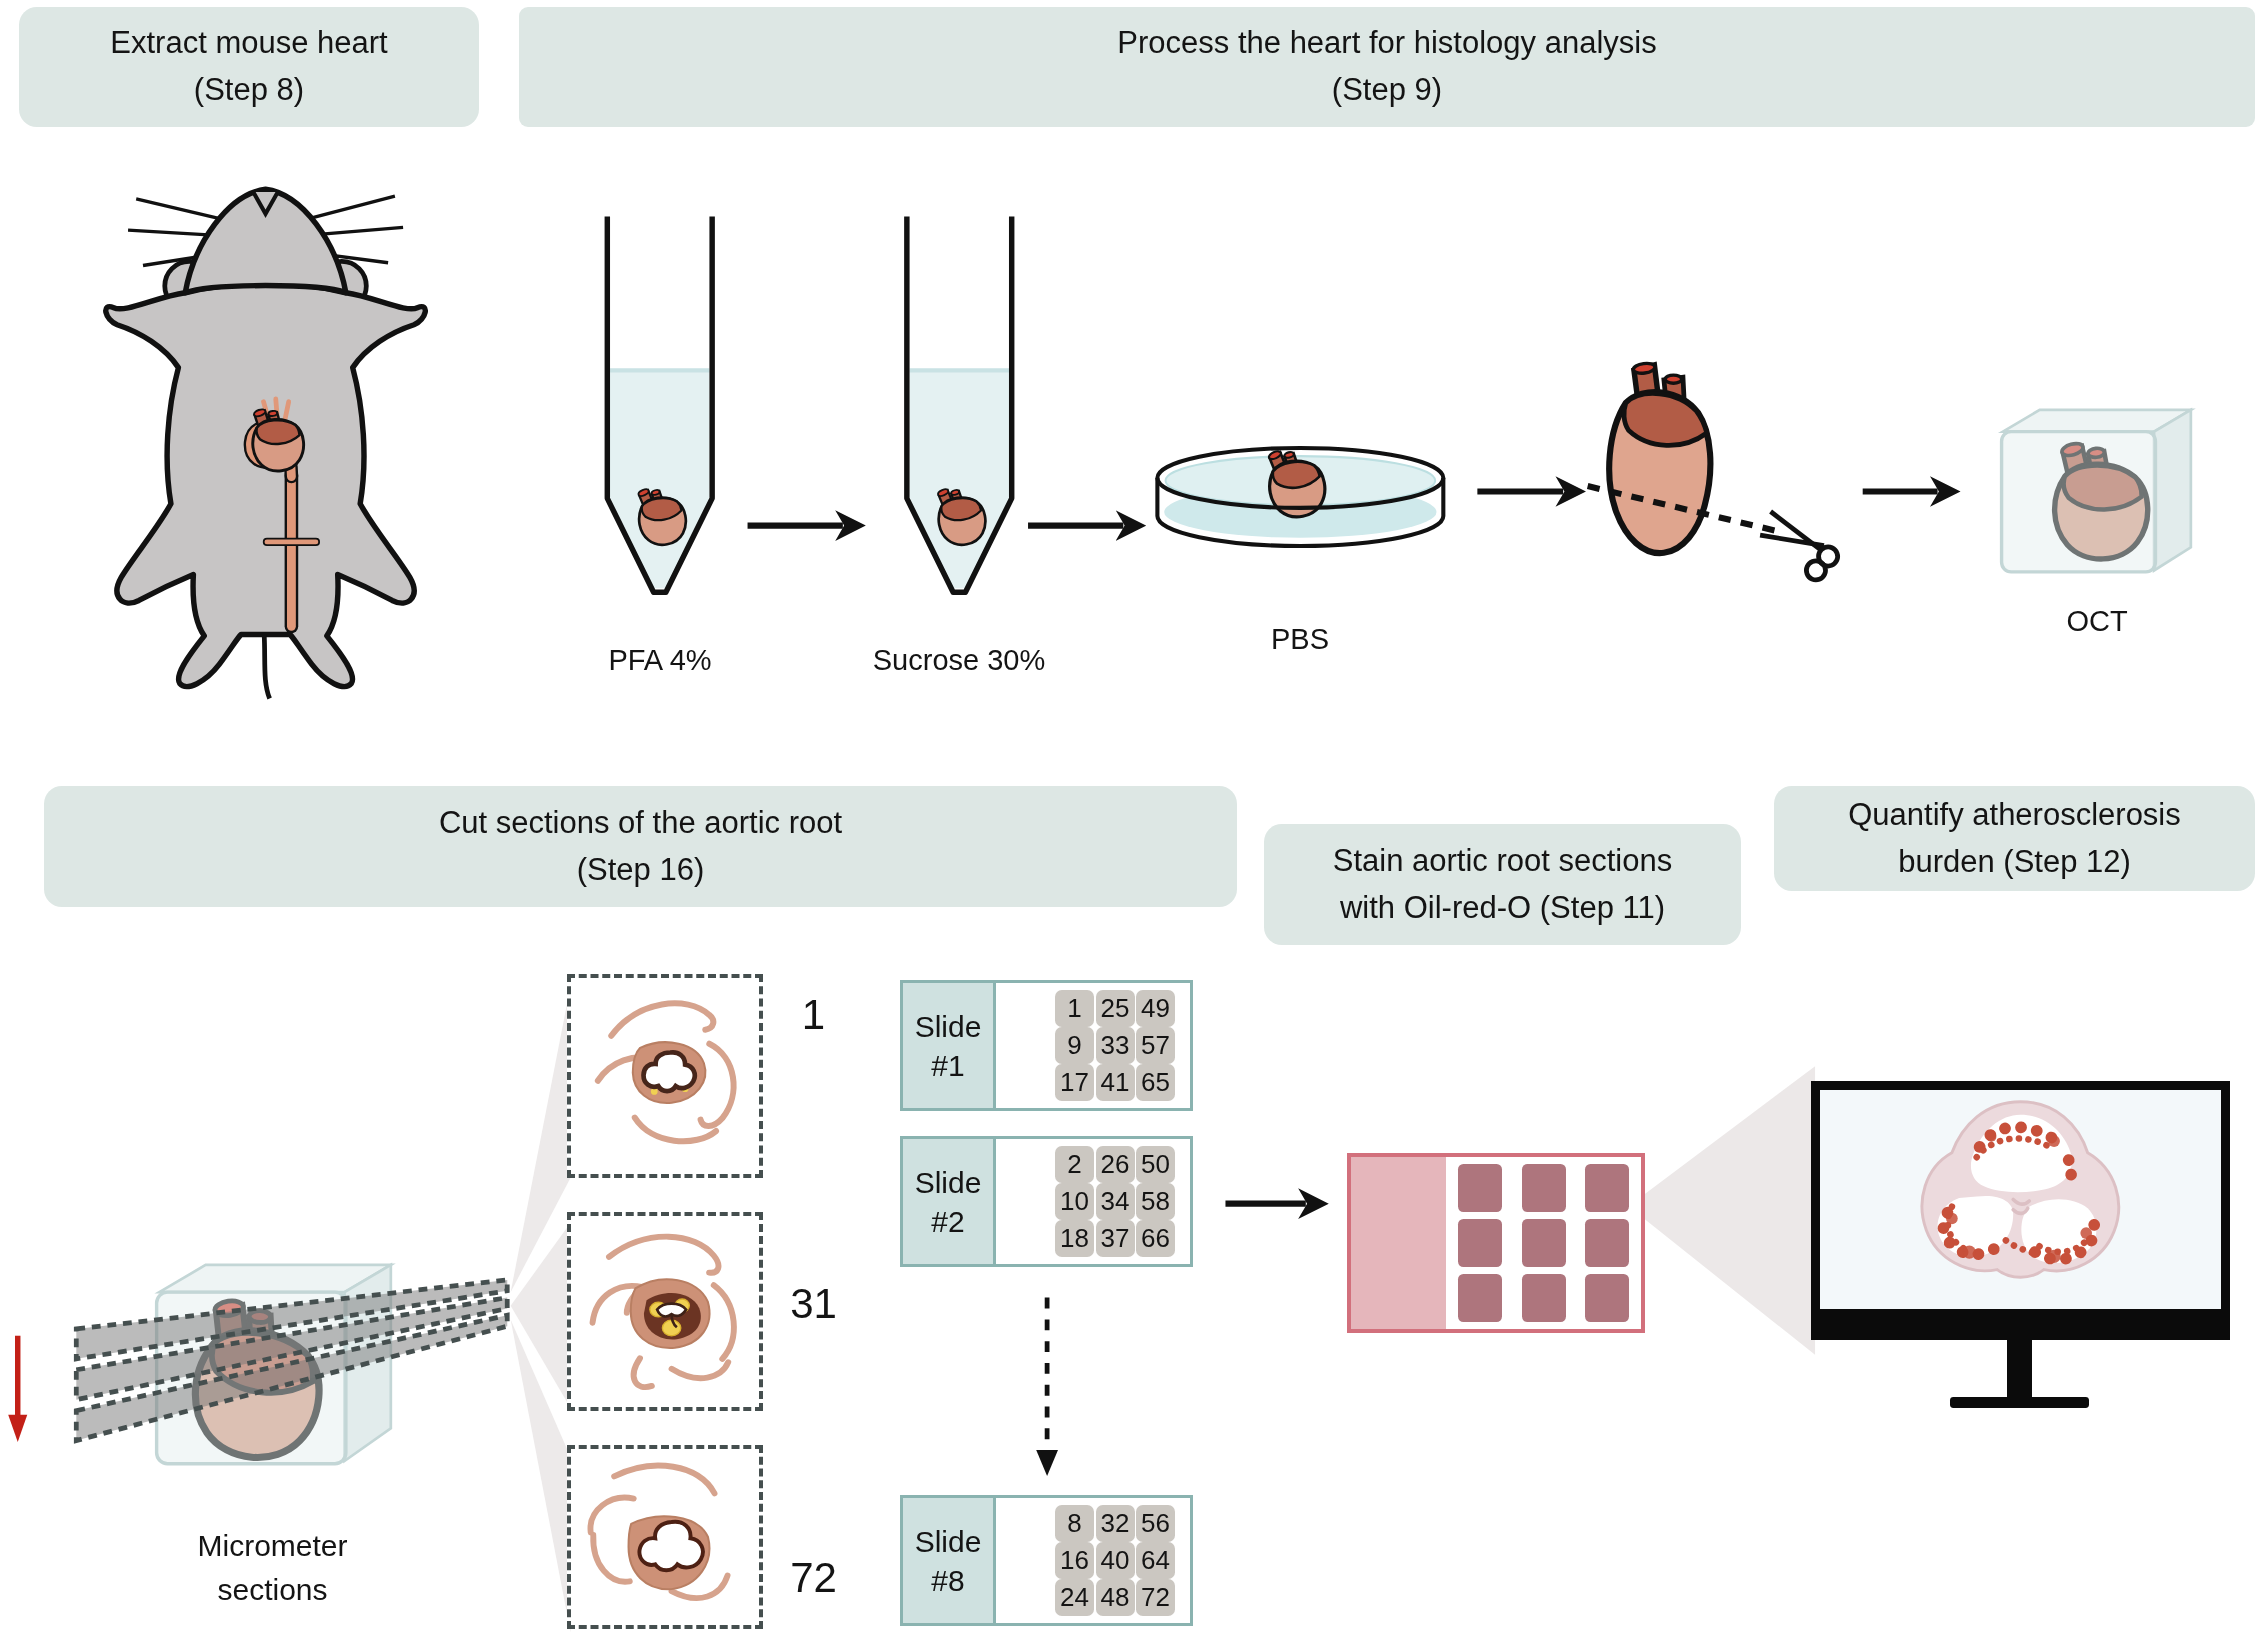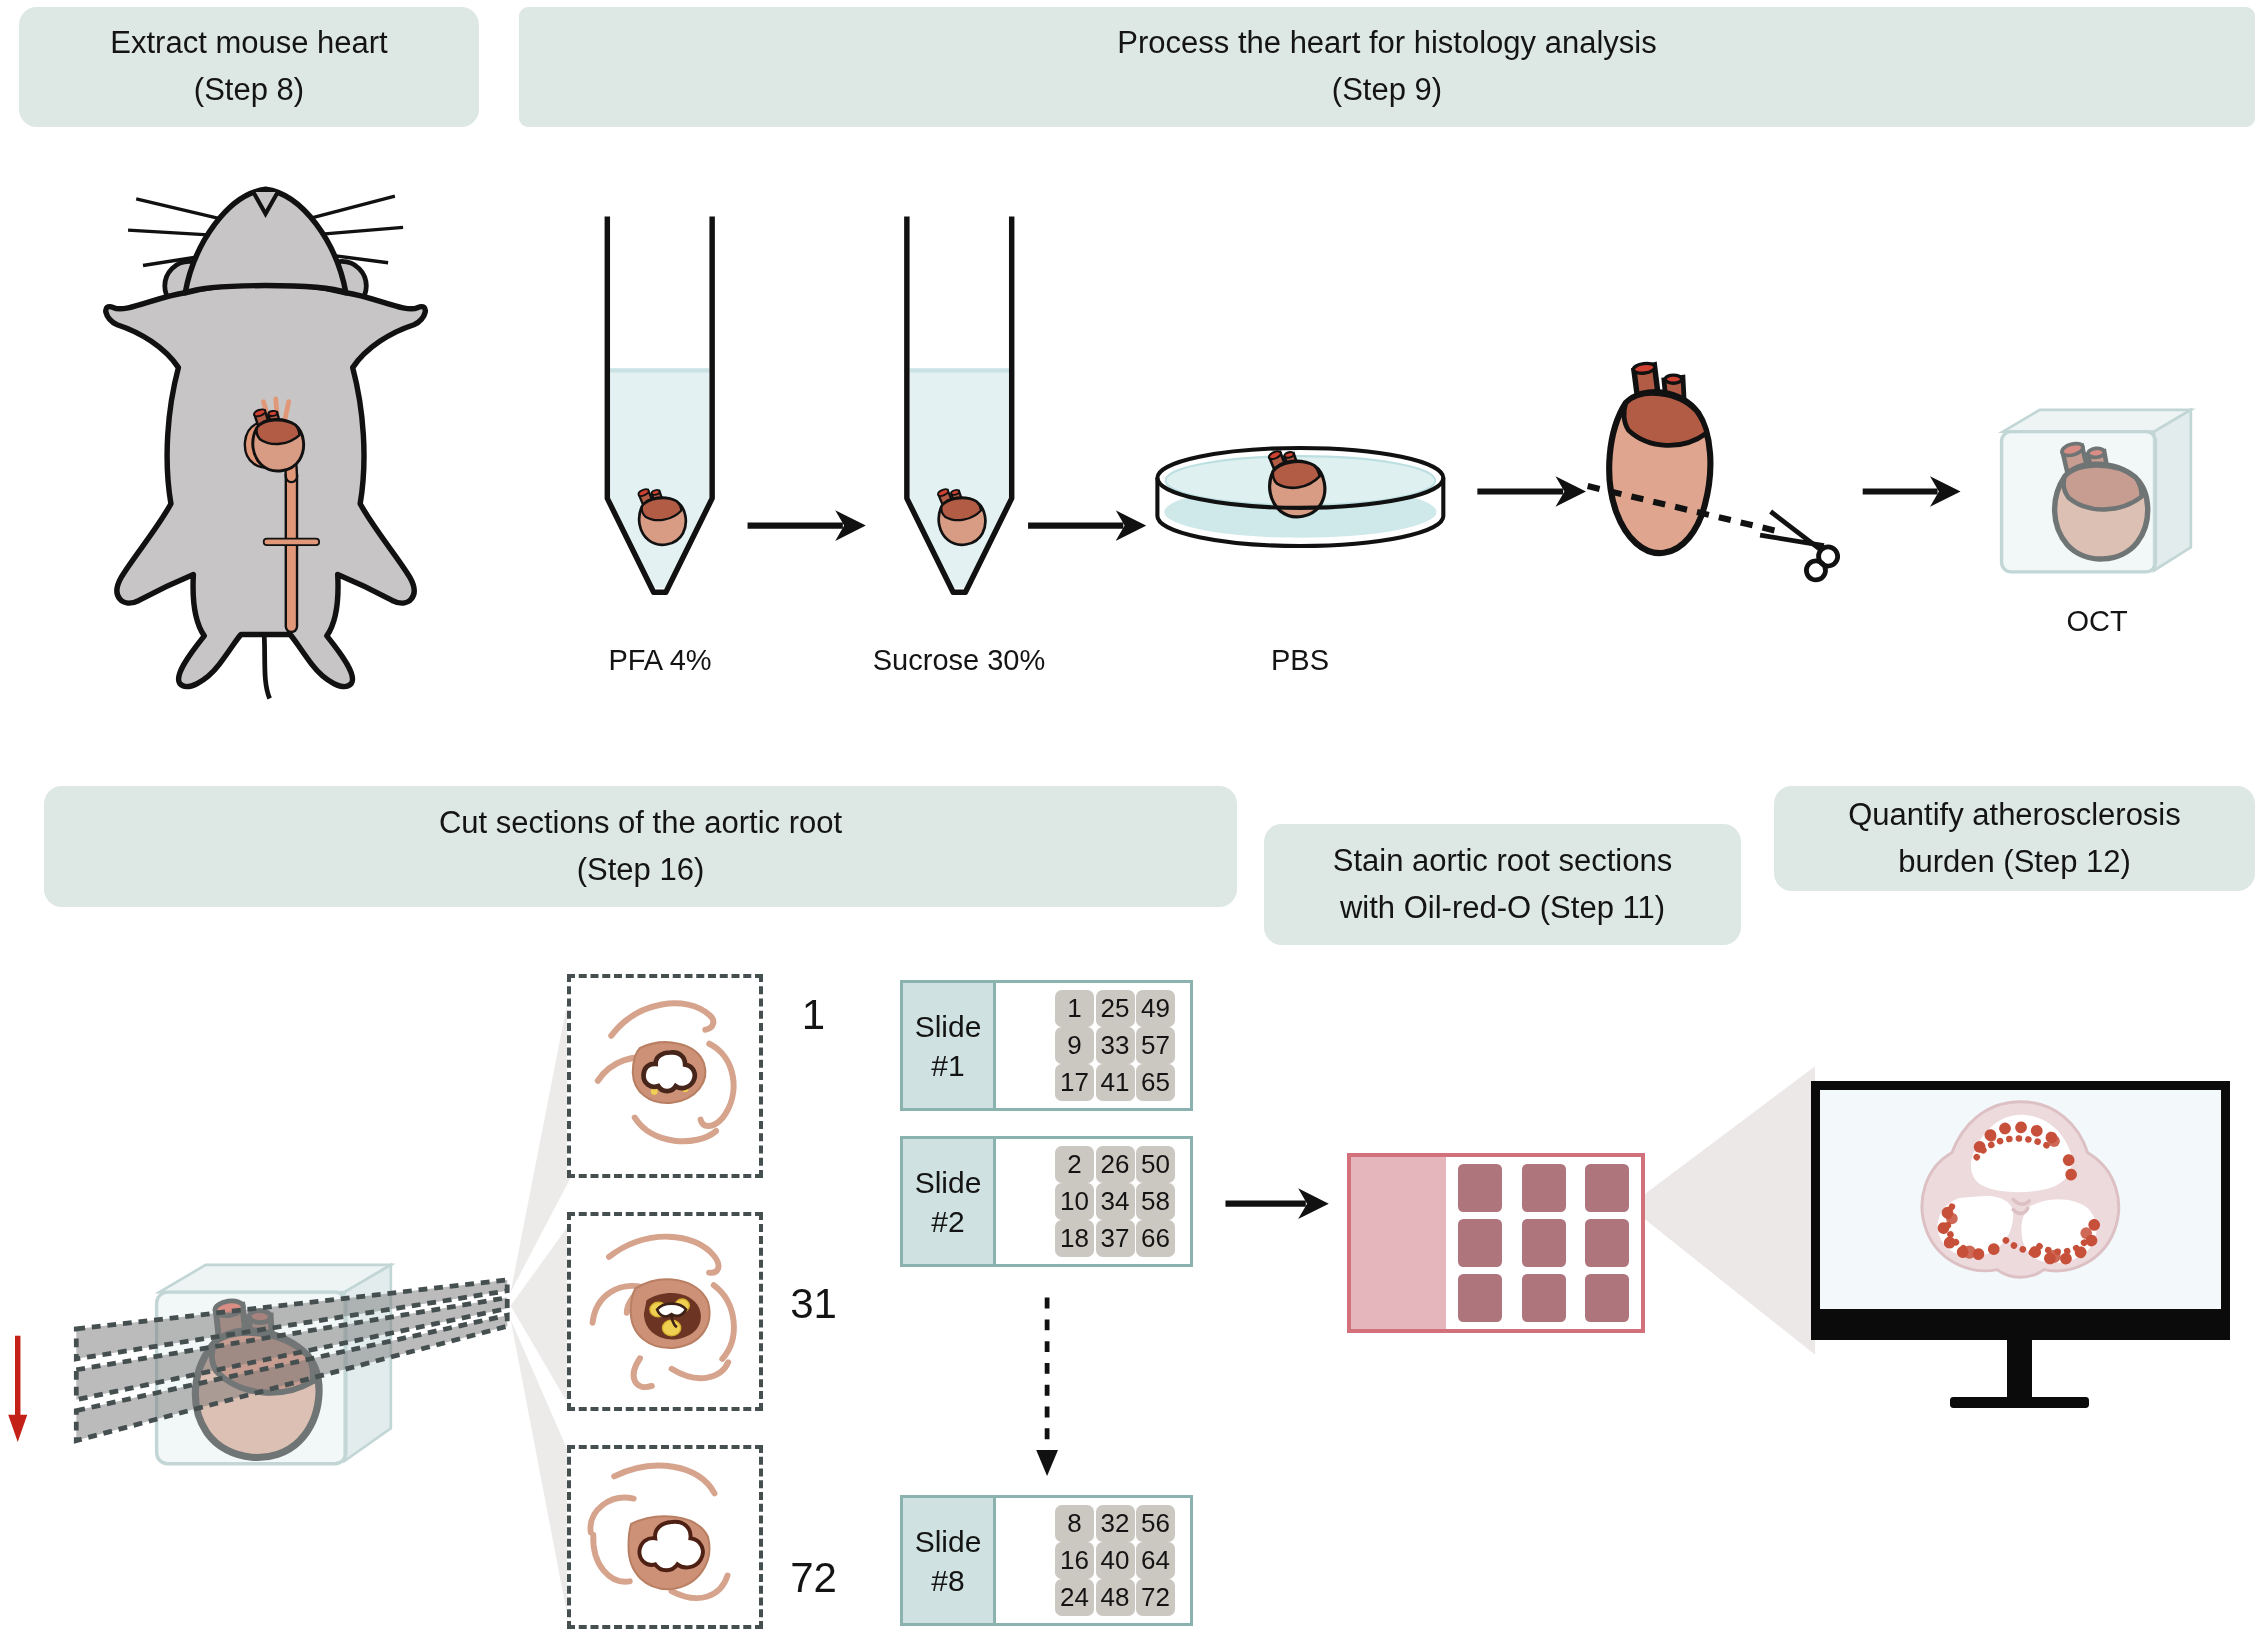--- a/index.html
+++ b/index.html
@@ -206,22 +206,26 @@
     <div>Stain aortic root sections</div>
     <div>with Oil-red-O (Step 11)</div>
   </div>
   <div class="hdr" style="left:1774px;top:786px;width:481px;height:105px;">
     <div>Quantify atherosclerosis</div>
     <div>burden (Step 12)</div>
   </div>
 
   <div class="lbl" style="left:541px;top:644px;width:238px;">PFA 4%</div>
   <div class="lbl" style="left:840px;top:644px;width:238px;">Sucrose 30%</div>
-  <div class="lbl" style="left:1232px;top:644px;width:136px;">PBS</div>
+  <div class="lbl" style="left:1232px;top:623px;width:136px;">PBS</div>
   <div class="lbl" style="left:2029px;top:605px;width:136px;">OCT</div>
+  <div class="lbl two" style="left:167px;top:1524px;width:211px;font-size:30px;">
+    <div>Micrometer</div>
+    <div>sections</div>
+  </div>
 
   <div class="dashedbox" style="left:567px;top:974px;width:196px;height:204px;">
     <svg viewBox="0 0 280 290">
       <g fill="none" stroke="#d6a38d" stroke-width="9" stroke-linecap="round">
         <path d="M60,85 C100,32 172,24 206,54 C216,62 213,74 200,76"></path>
         <path d="M40,152 C60,122 95,112 122,120"></path>
         <path d="M206,97 C246,117 253,172 226,207 C211,224 196,222 193,210"></path>
         <path d="M95,207 C120,247 186,252 216,227"></path>
       </g>
       <path d="M103,103 C140,86 187,96 198,126 C207,153 187,180 150,185 C116,188 93,168 92,140 C92,125 96,110 103,103 Z" fill="#cd9177" stroke="#b97f63" stroke-width="3"></path>

